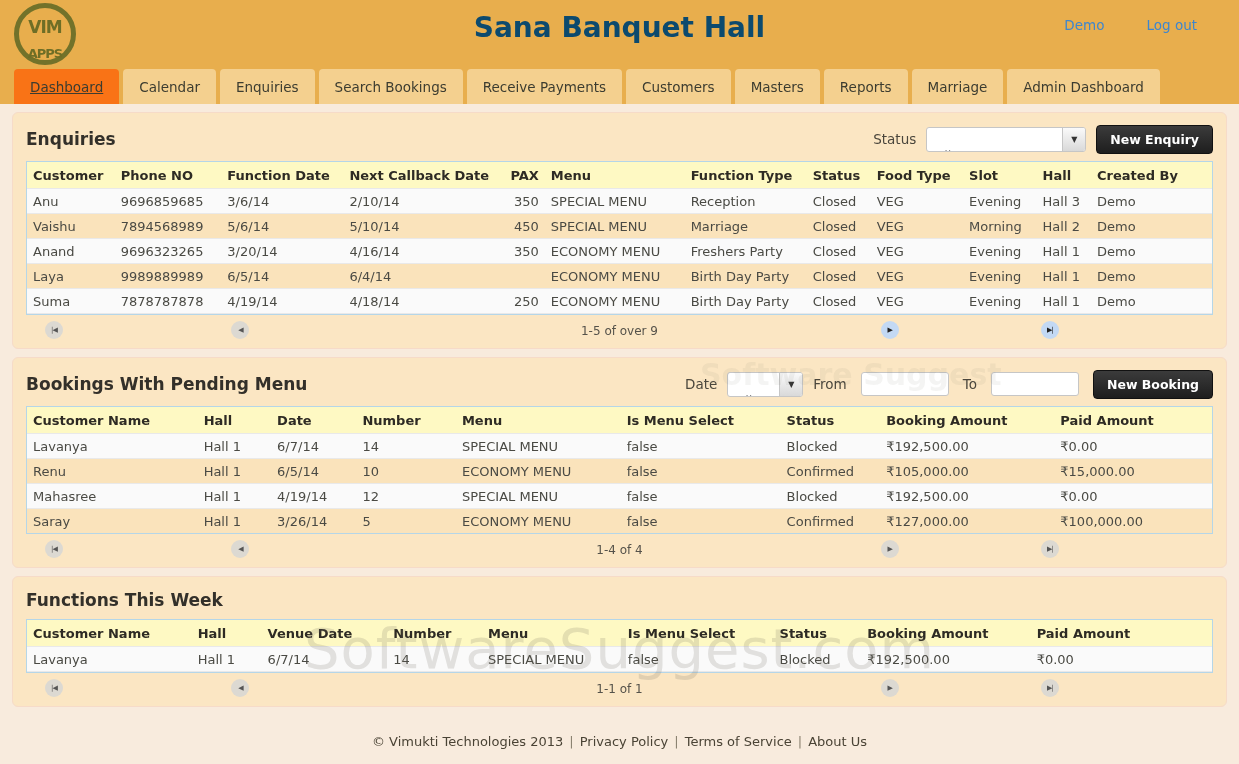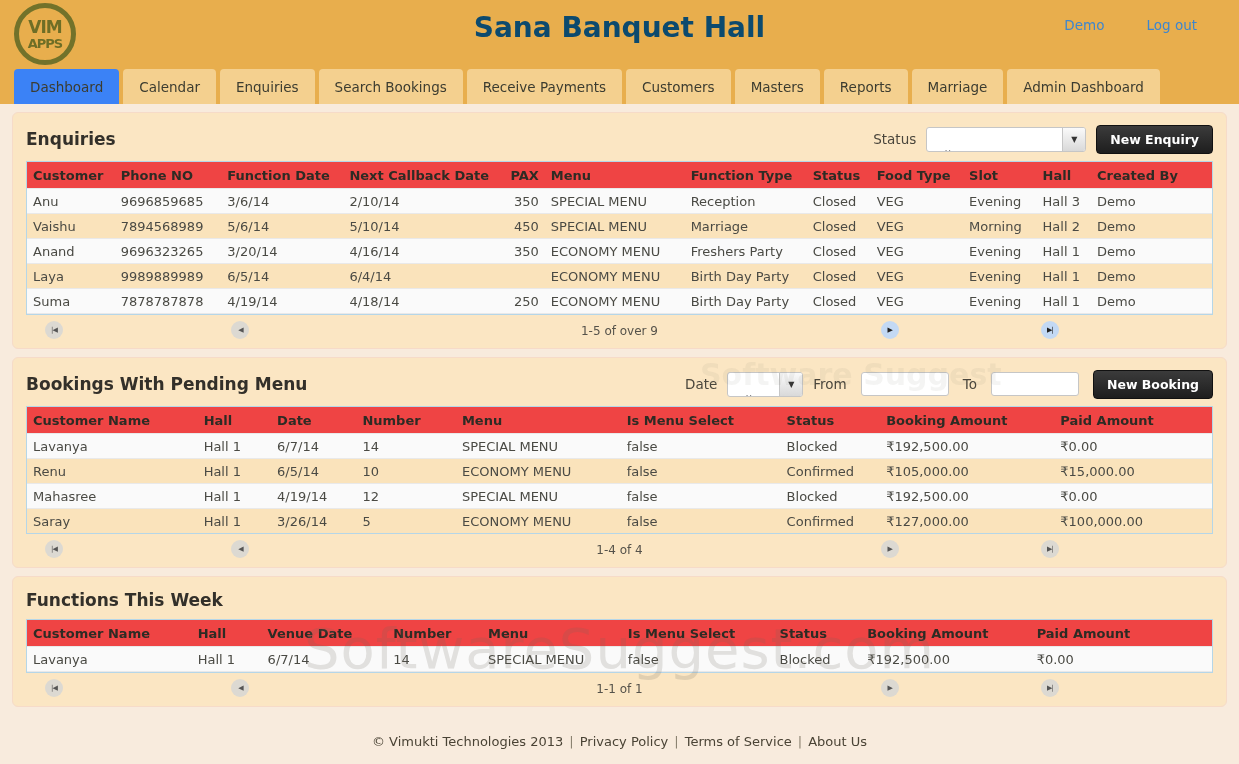--- a/index.html
+++ b/index.html
@@ -10,35 +10,35 @@
   }
 
   
   .topbar { position:absolute; top:0; left:0; width:100%; height:104px; background:#E8AE4D; }
   .logo {
     position:absolute; left:14px; top:3px; width:62px; height:62px;
     border:5px solid #72722A; border-radius:50%; color:#6E6E26;
     text-align:center; font-weight:bold; line-height:1;
   }
   .logo .l1 { font-size:17px; margin-top:11px; letter-spacing:-1px; }
-  .logo .l2 { font-size:13px; margin-top:1px; letter-spacing:-1px; }
+  .logo .l2 { font-size:13px; margin-top:11px; letter-spacing:-1px; }
   .brand { position:absolute; left:84px; top:33px; font-size:22px; color:#8F8C35; }
   .apptitle { position:absolute; top:11px; left:0; width:100%; text-align:center;
     font-size:28px; font-weight:bold; color:#0c4a6e; }
   .userlinks { position:absolute; right:42px; top:17px; font-size:13.5px; color:#3E86CE; }
   .userlinks span { cursor:pointer; }
   .userlinks .gap { display:inline-block; width:42px; }
 
   .tabs { position:absolute; bottom:0; left:14px; display:flex; }
   .tab {
     background:#F4D08F; color:#3C3C30; font-size:13.5px;
     padding:10px 16px 9px; margin-right:4px; border-radius:4px 4px 0 0;
     white-space:nowrap; cursor:pointer;
   }
-  .tab.active { background:#3b82f6; }
+  .tab.active { background:#f97316;text-decoration:underline; }
 
   
   .content { position:absolute; top:104px; left:0; right:0; bottom:0; }
   .panel {
     background:#FBE6C3; border:1px solid #F6DBC8; border-radius:6px;
     margin:8px 12px 0; padding:8px 13px 4px;
   }
   .panel-head { display:flex; align-items:center; height:36px; margin-bottom:4px; }
   .panel-title { font-size:17px; font-weight:bold; color:#33302A; }
   .controls { margin-left:auto; display:flex; align-items:center; }
@@ -56,21 +56,21 @@
   .btn-dark {
     background:linear-gradient(#3B3B3B,#1E1E1E); color:#fff; font-size:12.5px; font-weight:bold;
     padding:6px 13px; border-radius:4px; border:1px solid #111; margin-left:10px;
     white-space:nowrap; cursor:pointer; font-family:inherit;
   }
 
   
   .table-wrap { border:1px solid #B5D6E8; background:#fff; }
   table { width:100%; border-collapse:collapse; table-layout:fixed; font-size:13px; color:#4A4A44; }
   thead th {
-    background:#ef4444; text-align:left; font-size:13px; color:#2E2B24;
+    background:#fef9c3; text-align:left; font-size:13px; color:#2E2B24;
     padding:6px 6px 5px; font-weight:bold; white-space:nowrap; overflow:hidden; cursor:pointer;
   }
   tbody td { padding:5px 6px 4px; white-space:nowrap; overflow:hidden; }
   tbody tr:nth-child(odd)  { background:#FAFAFA; }
   tbody tr:nth-child(even) { background:#FAE3BB; }
   tbody tr td { border-top:1px solid rgba(0,0,0,0.05); }
   th.num, td.num { text-align:right; }
   tbody tr:nth-child(odd) td { border-bottom:1px solid #E9E9E9; border-top:1px solid #E9E9E9; }
 
   

